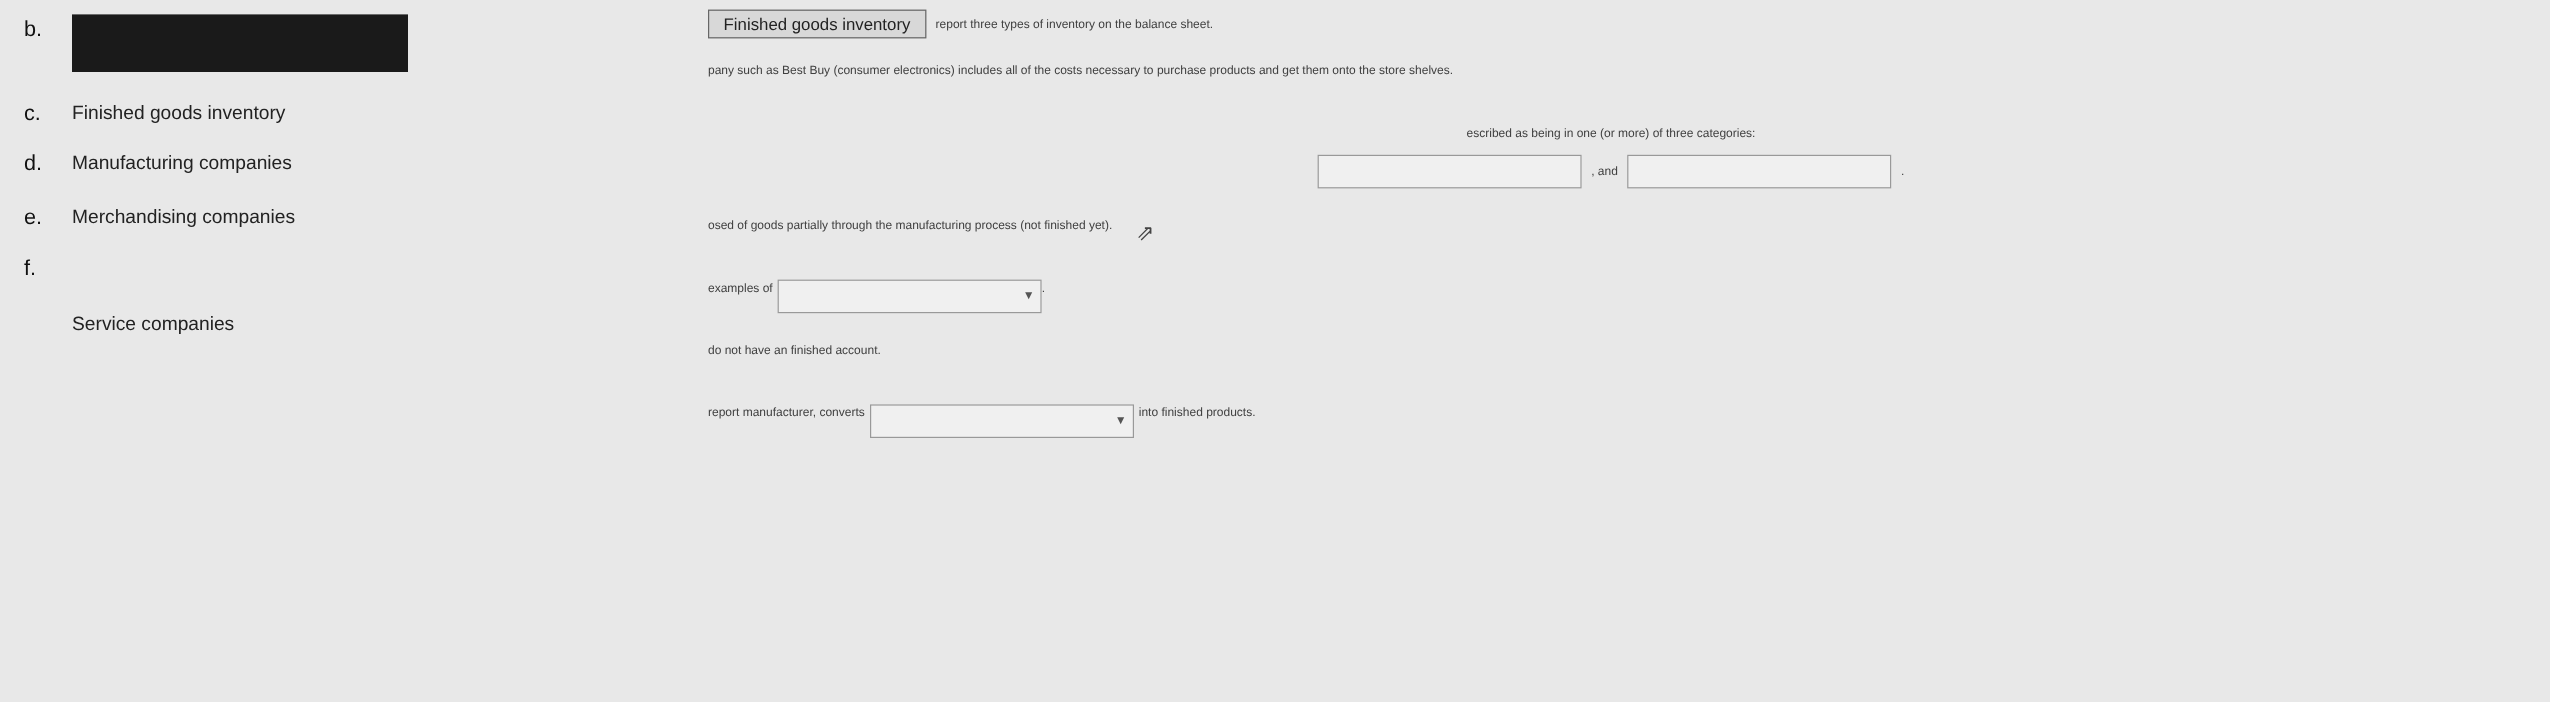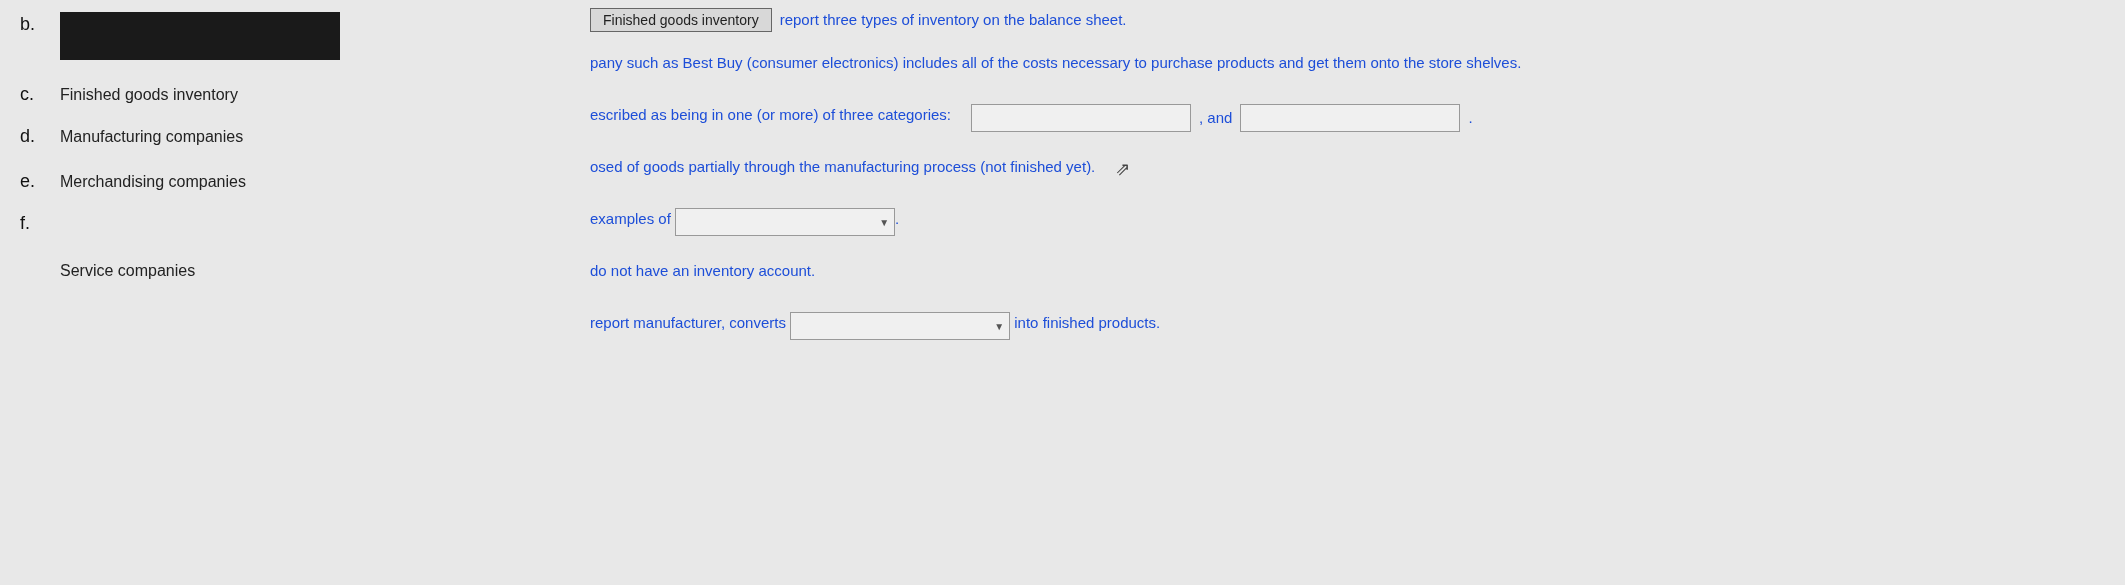--- a/index.html
+++ b/index.html
@@ -79,22 +79,22 @@
     .question-row {
       display: flex;
       align-items: flex-start;
       padding: 12px 0;
       min-height: 52px;
       line-height: 1.5;
       font-size: 15px;
     }
 
     .question-text {
-      color: #1d4ed8;
-      font-size: 15px;
+      color: #404040;
+      font-size: 10px;
       line-height: 1.5;
     }
 
     .text-input {
       border: 1px solid #999;
       background: #f0f0f0;
       height: 28px;
       width: 220px;
       outline: none;
       font-size: 14px;
@@ -206,21 +206,21 @@
 
     <div class="top-bar">
       <span class="finished-goods-tab">Finished goods inventory</span>
       <span class="question-text">report three types of inventory on the balance sheet.</span>
     </div>
 
     <div class="question-row">
       <span class="question-text">pany such as Best Buy (consumer electronics) includes all of the costs necessary to purchase products and get them onto the store shelves.</span>
     </div>
 
-    <div class="question-row" style="align-items:flex-start; gap:20px;">
+    <div class="question-row" style="flex-direction:column; align-items:center; gap:10px;">
       <span class="question-text">escribed as being in one (or more) of three categories:</span>
       <div style="display:flex; align-items:center; gap:8px;">
         <input type="text" class="text-input" style="">
         <span class="question-text">, and</span>
         <input type="text" class="text-input" style="">
         <span class="question-text">.</span>
       </div>
     </div>
 
     <div class="question-row">
@@ -233,21 +233,21 @@
       &nbsp;
       <div class="select-wrapper">
         <select class="select-input">
           <option value=""></option>
         </select>
       </div>
       <span class="question-text">.</span>
     </div>
 
     <div class="question-row">
-      <span class="question-text">do not have an inventory account.</span>
+      <span class="question-text">do not have an finished account.</span>
     </div>
 
     <div class="question-row">
       <span class="question-text">report manufacturer, converts</span>
       &nbsp;
       <div class="select-wrapper">
         <select class="select-input text-input-wide">
           <option value=""></option>
         </select>
       </div>

